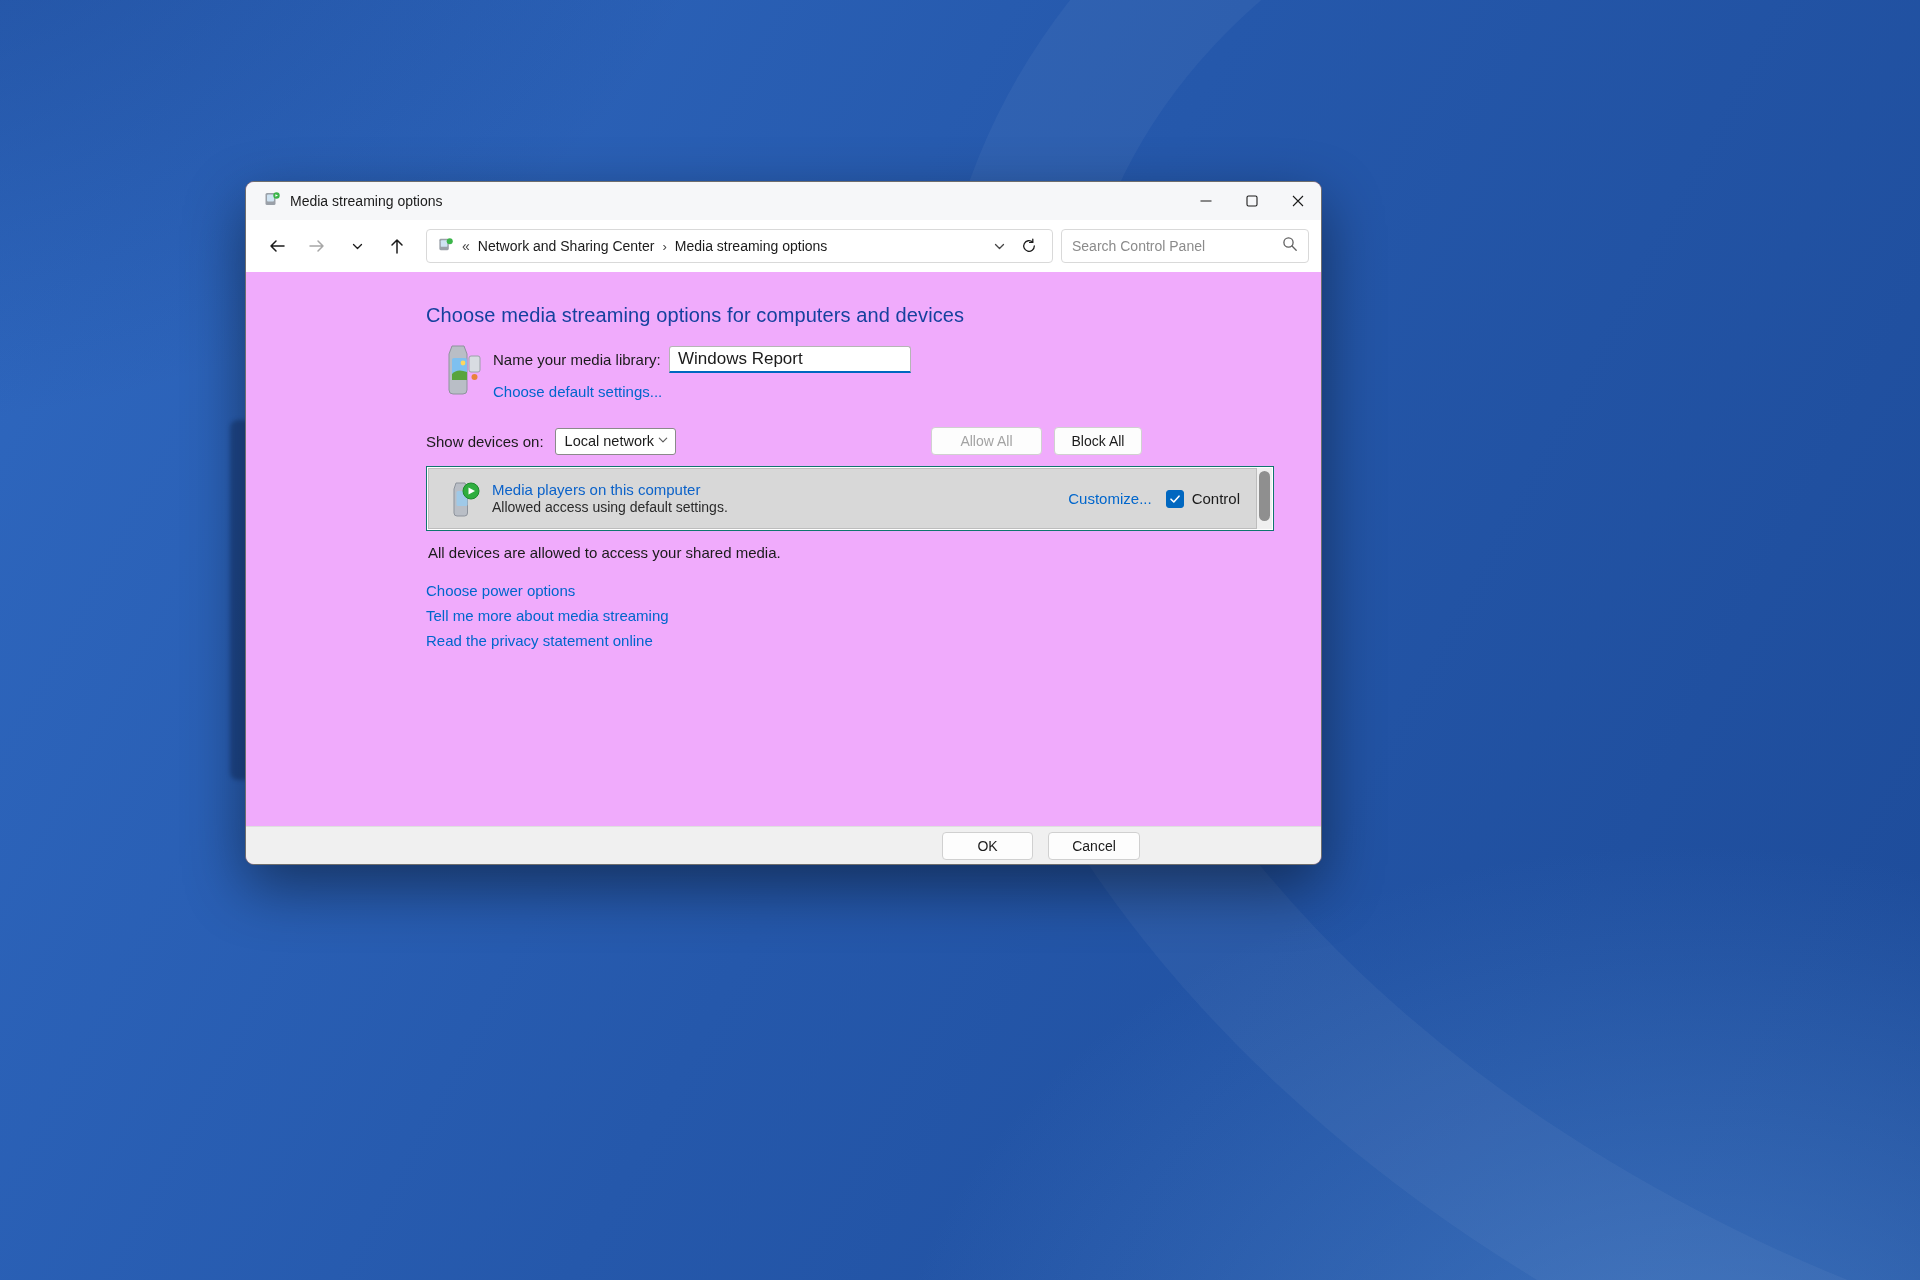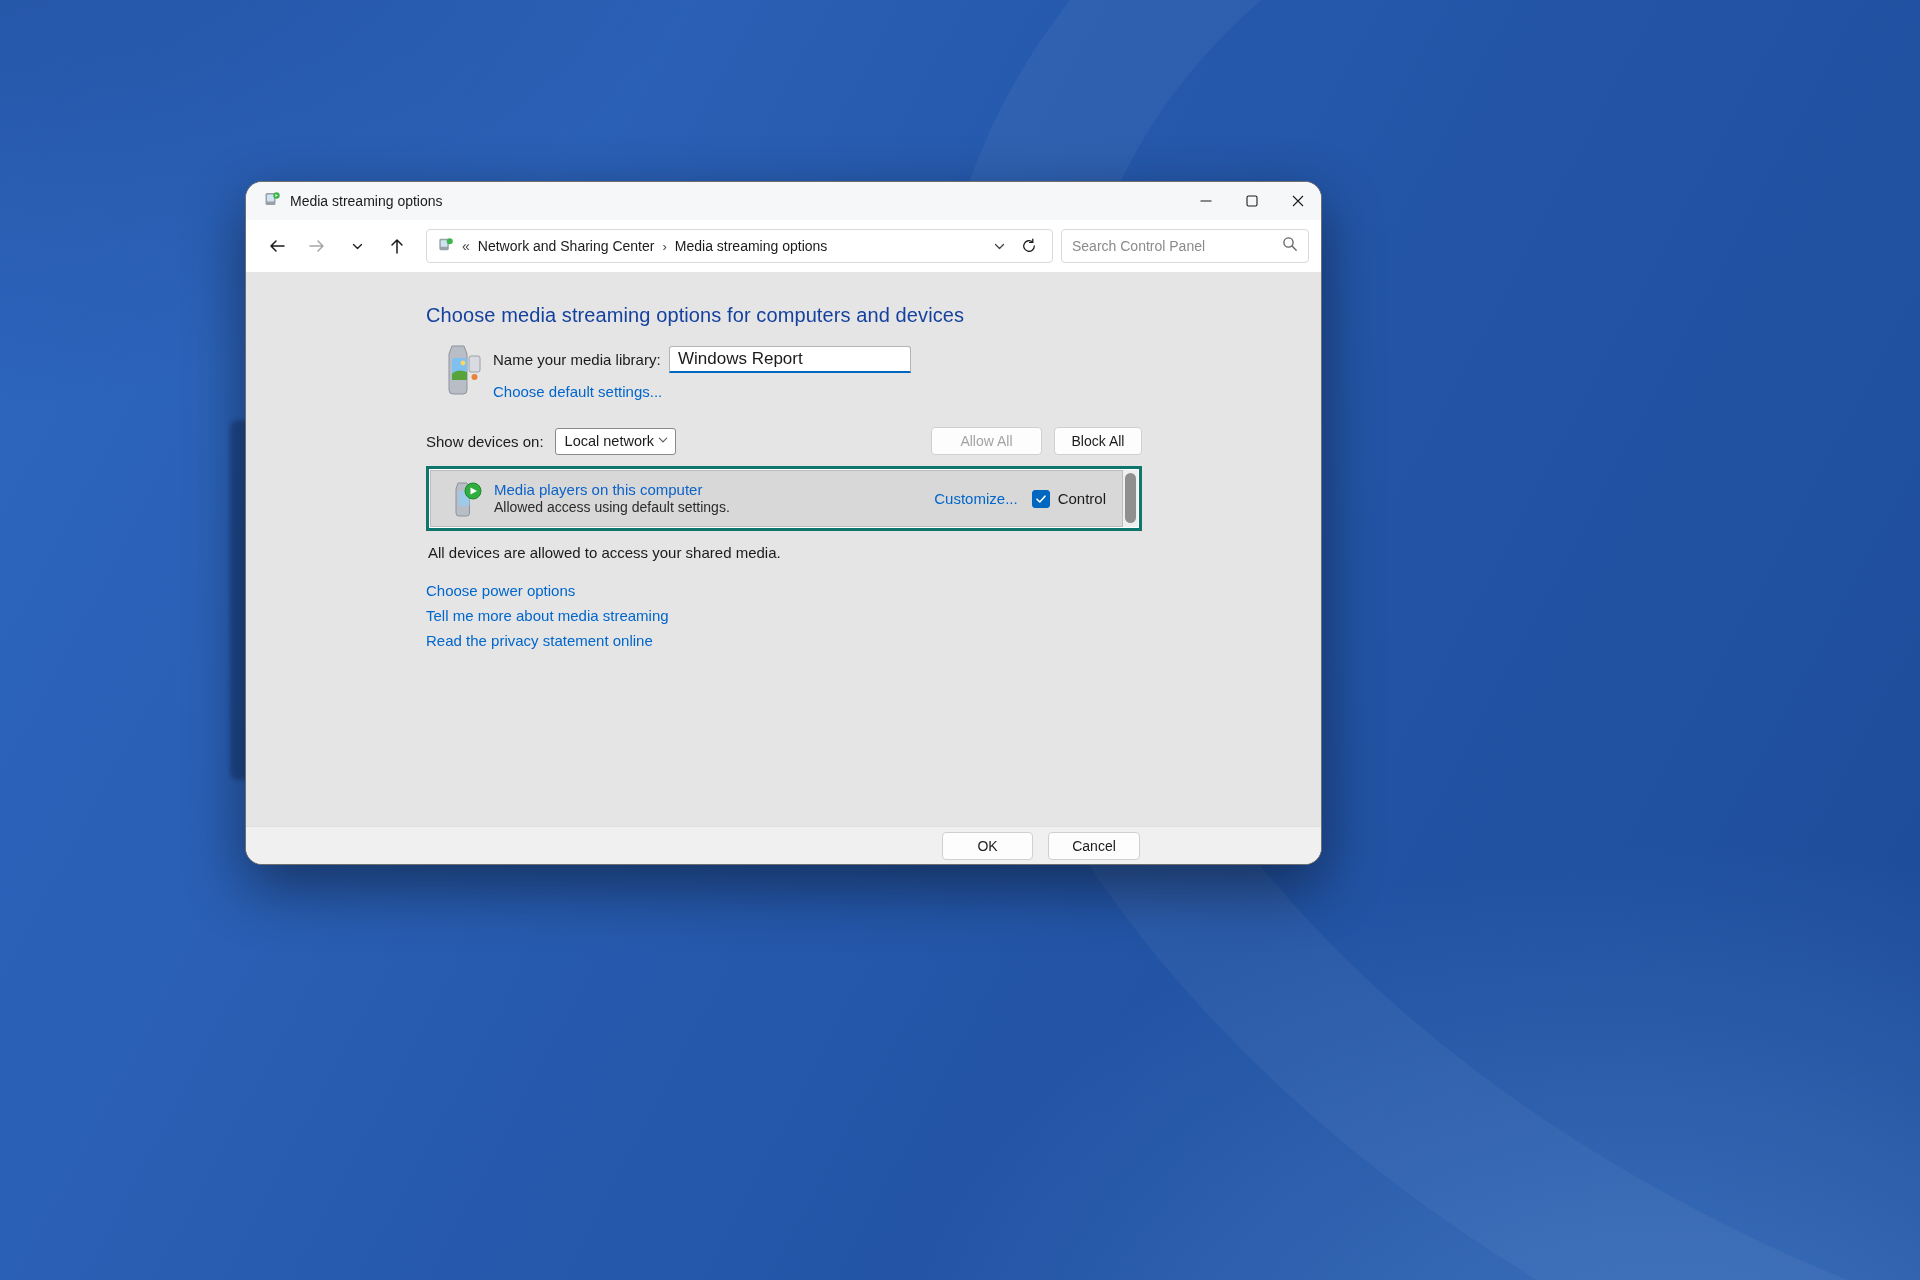--- a/index.html
+++ b/index.html
@@ -18,21 +18,21 @@
     left:900px; top:-300px; transform:rotate(18deg);
   }
   .bg-dark-blob {
     position:absolute; left:230px; top:420px; width:22px; height:360px;
     background:rgba(10,30,70,.35); border-radius:8px; filter:blur(2px);
   }
 
   
   .window {
     position:absolute; left:245px; top:181px; width:1077px; height:684px;
-    background:#e5e5e5; border:1px solid #6e6e6e; border-radius:17px;
+    background:#f0abfc; border:1px solid #6e6e6e; border-radius:9px;
     box-shadow:0 22px 60px rgba(0,0,0,.45);
     overflow:hidden;
   }
 
   
   .titlebar {
     height:38px; background:#f6f7f9; display:flex; align-items:center;
     padding-left:17px;
   }
   .titlebar .app-title { font-size:14px; color:#1b1b1b; margin-left:9px; }
@@ -90,21 +90,21 @@
   }
   .dropdown .dd-chevron { margin-left:auto; }
   .btn {
     height:28px; background:#fdfdfd; border:1px solid #d0d0d0; border-radius:4px;
     font-size:14px; color:#1b1b1b; font-family:"Liberation Sans", sans-serif;
   }
   .btn-allow { margin-left:auto; width:111px; color:#a3a3a3; }
   .btn-block { margin-left:12px; width:88px; }
 
   .listbox {
-    margin-top:11px; width:716px; height:65px; border:3px solid #0f766e;
+    margin-top:11px; width:848px; height:65px; border:1px solid #0f766e;
     background:#fff; position:relative; display:flex;
   }
   .device-row {
     flex:1; margin:1px 0 1px 1px; background:#d8d8d8; border:1px solid #bdbdbd;
     display:flex; align-items:center; padding:0 10px 0 16px;
   }
   .row-icon { width:36px; height:38px; flex:0 0 36px; }
   .row-texts { margin-left:11px; }
   .row-title { font-size:15px; color:#0b62c9; text-decoration:none; display:block; }
   .row-subtitle { font-size:14px; color:#2b2b2b; margin-top:4px; }

